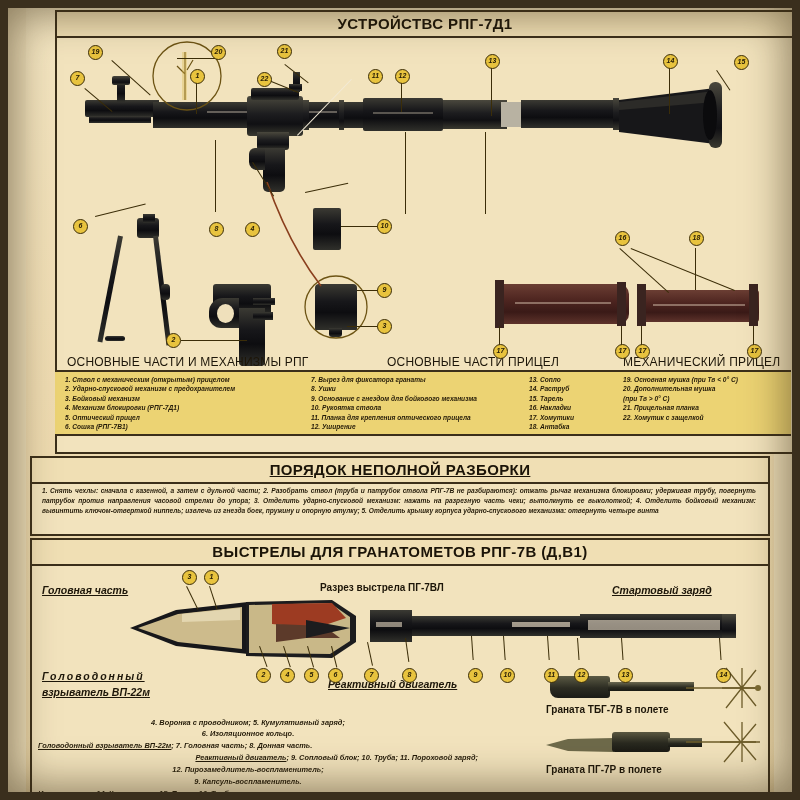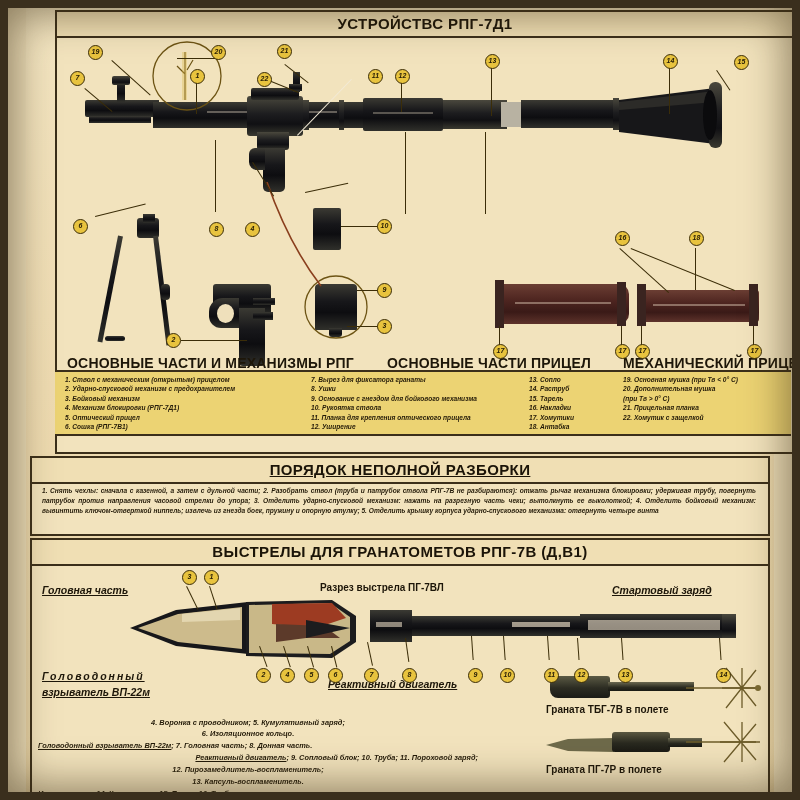--- a/index.html
+++ b/index.html
@@ -28,21 +28,21 @@
     background:#f0dfb4;
     border-bottom:2px solid #3b2f1a;
     text-align:center;
     color:#1b1408;
     font-weight:bold;
     letter-spacing:.4px;
   }
   .bar-title{font-size:15px;line-height:24px;height:24px;}
 
   .sechead{
-    position:absolute;font-weight:bold;font-size:14px;color:#1d1609;
+    position:absolute;font-weight:normal;font-size:12px;color:#1d1609;
     letter-spacing:.2px;white-space:nowrap;text-align:center;
   }
 
   .legendbox{
     position:absolute;background:#ecd373;border-top:2px solid #3b2f1a;
     border-bottom:2px solid #3b2f1a;
   }
   .legcol{position:absolute;top:3px;}
   .legcol div{
     font-size:6.6px;line-height:9.4px;color:#231a08;
@@ -346,21 +346,21 @@
 
     <div class="btext bctr" style="left:6px;top:177px;width:420px;">4. Воронка с проводником; 5. Кумулятивный заряд;</div>
     <div class="btext bctr" style="left:6px;top:188px;width:420px;">6. Изоляционное кольцо.</div>
     <div class="btext" style="left:6px;top:200px;width:440px;">
       <u>Головодонный взрыватель ВП-22м</u><span>; 7. Головная часть; 8. Донная часть.</span>
     </div>
     <div class="btext" style="left:6px;top:212px;width:440px;text-align:right;">
       <u>Реактивный двигатель</u><span>; 9. Сопловый блок; 10. Труба; 11. Пороховой заряд;</span>
     </div>
     <div class="btext bctr" style="left:6px;top:224px;width:420px;">12. Пирозамедлитель-воспламенитель;</div>
-    <div class="btext bctr" style="left:6px;top:236px;width:420px;">13. Капсуль-воспламенитель.</div>
+    <div class="btext bctr" style="left:6px;top:236px;width:420px;">9. Капсуль-воспламенитель.</div>
     <div class="btext" style="left:6px;top:248px;width:440px;">
       <u>Изоляционное</u><span>; 14. Крестовина; 15. Перья; 16. Турбинка с трассером</span>
     </div>
 
     <div style="position:absolute;left:500px;top:130px;width:230px;height:46px;">
       <div class="steel" style="left:18px;top:6px;width:60px;height:22px;border-radius:8px 3px 3px 8px;background:linear-gradient(180deg,#5b5a44 0%,#2c2c22 55%,#1b1b16 100%);"></div>
       <div class="steel" style="left:76px;top:12px;width:86px;height:9px;background:linear-gradient(180deg,#6b6850 0%,#2a2a20 60%,#1a1a14 100%);"></div>
       <svg style="position:absolute;left:150px;top:-4px;" width="80" height="48" viewBox="0 0 80 48">
         <path d="M4,22 L74,22" stroke="#6d5c2a" stroke-width="1.6"></path>
         <path d="M44,2 L74,40 M44,42 L74,4 M40,22 L78,22 M60,2 L60,42" stroke="#6d5c2a" stroke-width="1.3" fill="none"></path>

